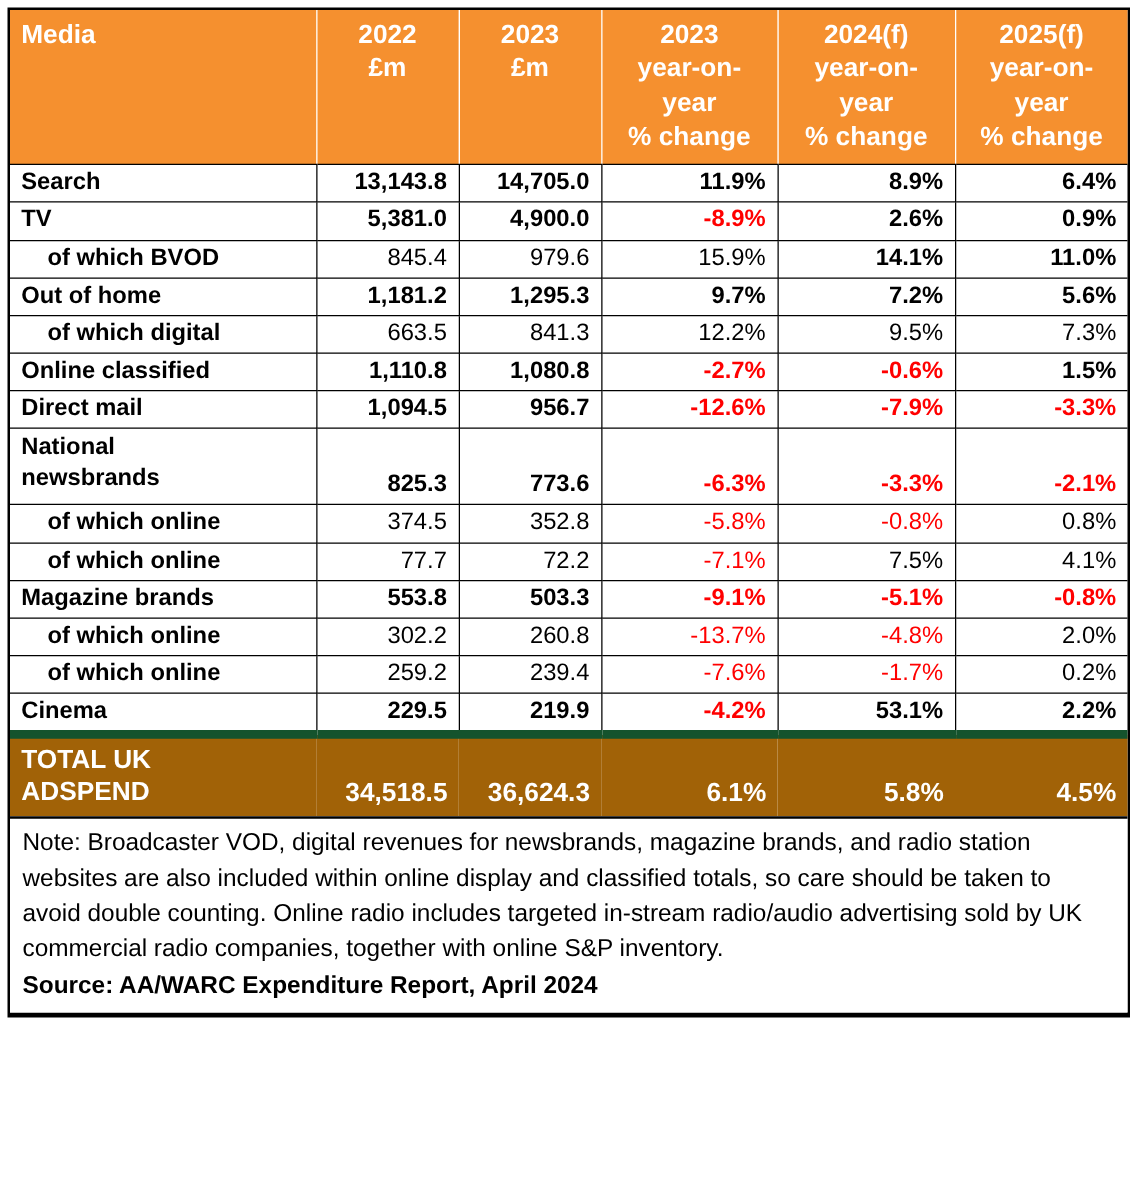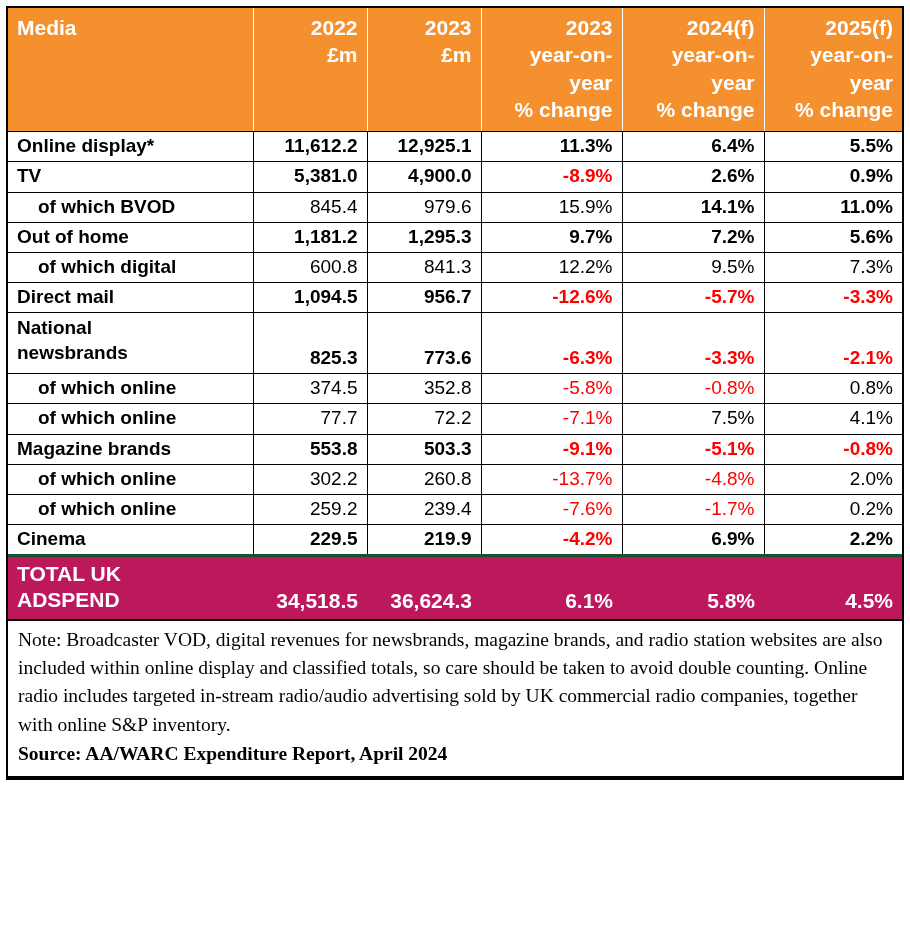--- a/index.html
+++ b/index.html
@@ -50,21 +50,21 @@
     line-height: 1.30;
     padding: 6px 9px 8px 9px;
     vertical-align: top;
     border-right: 1px solid #ffffff;
     border-bottom: 1px solid #000000;
     height: 112px;
     box-sizing: border-box;
   }
   thead th:last-child { border-right: none; }
   thead th.h-media { text-align: left; }
-  thead th.h-num   { text-align: right; margin-left: 39px; }
+  thead th.h-num   { text-align: center; margin-left: 39px; }
   .hdr-line { display: block; white-space: pre-line; }
 
   
   tbody td {
     border-right: 1px solid #000000;
     border-bottom: 1px solid #000000;
     padding: 2px 9px 4px 9px;
     height: 30px;
     box-sizing: border-box;
     color: #000000;
@@ -94,26 +94,26 @@
   }
   tr.tall td.num { vertical-align: bottom; }
 
   
   td.force-bold { font-weight: bold !important; }
 
   .neg { color: #FF0000; }
 
   
   tr.total td {
-    background: #be185d;
+    background: #a16207;
     color: #ffffff;
     font-weight: bold;
     border-right: none;
     border-bottom: none;
-    border-top: 3px solid #14532d;
+    border-top: 7px solid #14532d;
     height: 63px;
     vertical-align: bottom;
     padding-bottom: 6px;
     font-size: 21px;
   }
   tr.total td.label {
     vertical-align: top;
     padding-top: 4px;
     white-space: pre-line;
     line-height: 1.24;
@@ -121,21 +121,20 @@
   }
 
   
   #notes {
     border-top: 2px solid #000000;
     padding: 5px 10px 8px 10px;
     font-size: 19.5px;
     line-height: 1.44;
     color: #000000;
     background: #ffffff;
-    font-family: Liberation Serif, serif;
   }
   #notes .note-body { font-weight: normal; }
   #notes .note-source { font-weight: bold; display: block; margin-top: 1px; }
 </style>
 </head>
 <body>
 
 <div id="table-wrap">
   <table class="adspend">
     <colgroup>
@@ -174,26 +173,26 @@
           <th class="h-num">
             <span class="hdr-line">2025(f)
 year-on-
 year
 % change</span>
           </th>
         </tr>
     </thead>
     <tbody id="table-body">
         <tr class="main">
-          <td class="label">Online display*</td>
-          <td class="num">11,612.2</td>
-          <td class="num">12,925.1</td>
-          <td class="num">11.3%</td>
+          <td class="label">Search</td>
+          <td class="num">13,143.8</td>
+          <td class="num">14,705.0</td>
+          <td class="num">11.9%</td>
+          <td class="num">8.9%</td>
           <td class="num">6.4%</td>
-          <td class="num">5.5%</td>
         </tr>
         <tr class="main">
           <td class="label">TV</td>
           <td class="num">5,381.0</td>
           <td class="num">4,900.0</td>
           <td class="num neg">-8.9%</td>
           <td class="num">2.6%</td>
           <td class="num">0.9%</td>
         </tr>
         <tr class="sub">
@@ -207,32 +206,40 @@
         <tr class="main">
           <td class="label">Out of home</td>
           <td class="num">1,181.2</td>
           <td class="num">1,295.3</td>
           <td class="num">9.7%</td>
           <td class="num">7.2%</td>
           <td class="num">5.6%</td>
         </tr>
         <tr class="sub">
           <td class="label">of which digital</td>
-          <td class="num">600.8</td>
+          <td class="num">663.5</td>
           <td class="num">841.3</td>
           <td class="num">12.2%</td>
           <td class="num">9.5%</td>
           <td class="num">7.3%</td>
         </tr>
         <tr class="main">
+          <td class="label">Online classified</td>
+          <td class="num">1,110.8</td>
+          <td class="num">1,080.8</td>
+          <td class="num neg">-2.7%</td>
+          <td class="num neg">-0.6%</td>
+          <td class="num">1.5%</td>
+        </tr>
+        <tr class="main">
           <td class="label">Direct mail</td>
           <td class="num">1,094.5</td>
           <td class="num">956.7</td>
           <td class="num neg">-12.6%</td>
-          <td class="num neg">-5.7%</td>
+          <td class="num neg">-7.9%</td>
           <td class="num neg">-3.3%</td>
         </tr>
         <tr class="main tall">
           <td class="label">National
 newsbrands</td>
           <td class="num">825.3</td>
           <td class="num">773.6</td>
           <td class="num neg">-6.3%</td>
           <td class="num neg">-3.3%</td>
           <td class="num neg">-2.1%</td>
@@ -275,21 +282,21 @@
           <td class="num">239.4</td>
           <td class="num neg">-7.6%</td>
           <td class="num neg">-1.7%</td>
           <td class="num">0.2%</td>
         </tr>
         <tr class="main">
           <td class="label">Cinema</td>
           <td class="num">229.5</td>
           <td class="num">219.9</td>
           <td class="num neg">-4.2%</td>
-          <td class="num">6.9%</td>
+          <td class="num">53.1%</td>
           <td class="num">2.2%</td>
         </tr>
         <tr class="total">
           <td class="label">TOTAL UK
 ADSPEND</td>
           <td class="num">34,518.5</td>
           <td class="num">36,624.3</td>
           <td class="num">6.1%</td>
           <td class="num">5.8%</td>
           <td class="num">4.5%</td>

